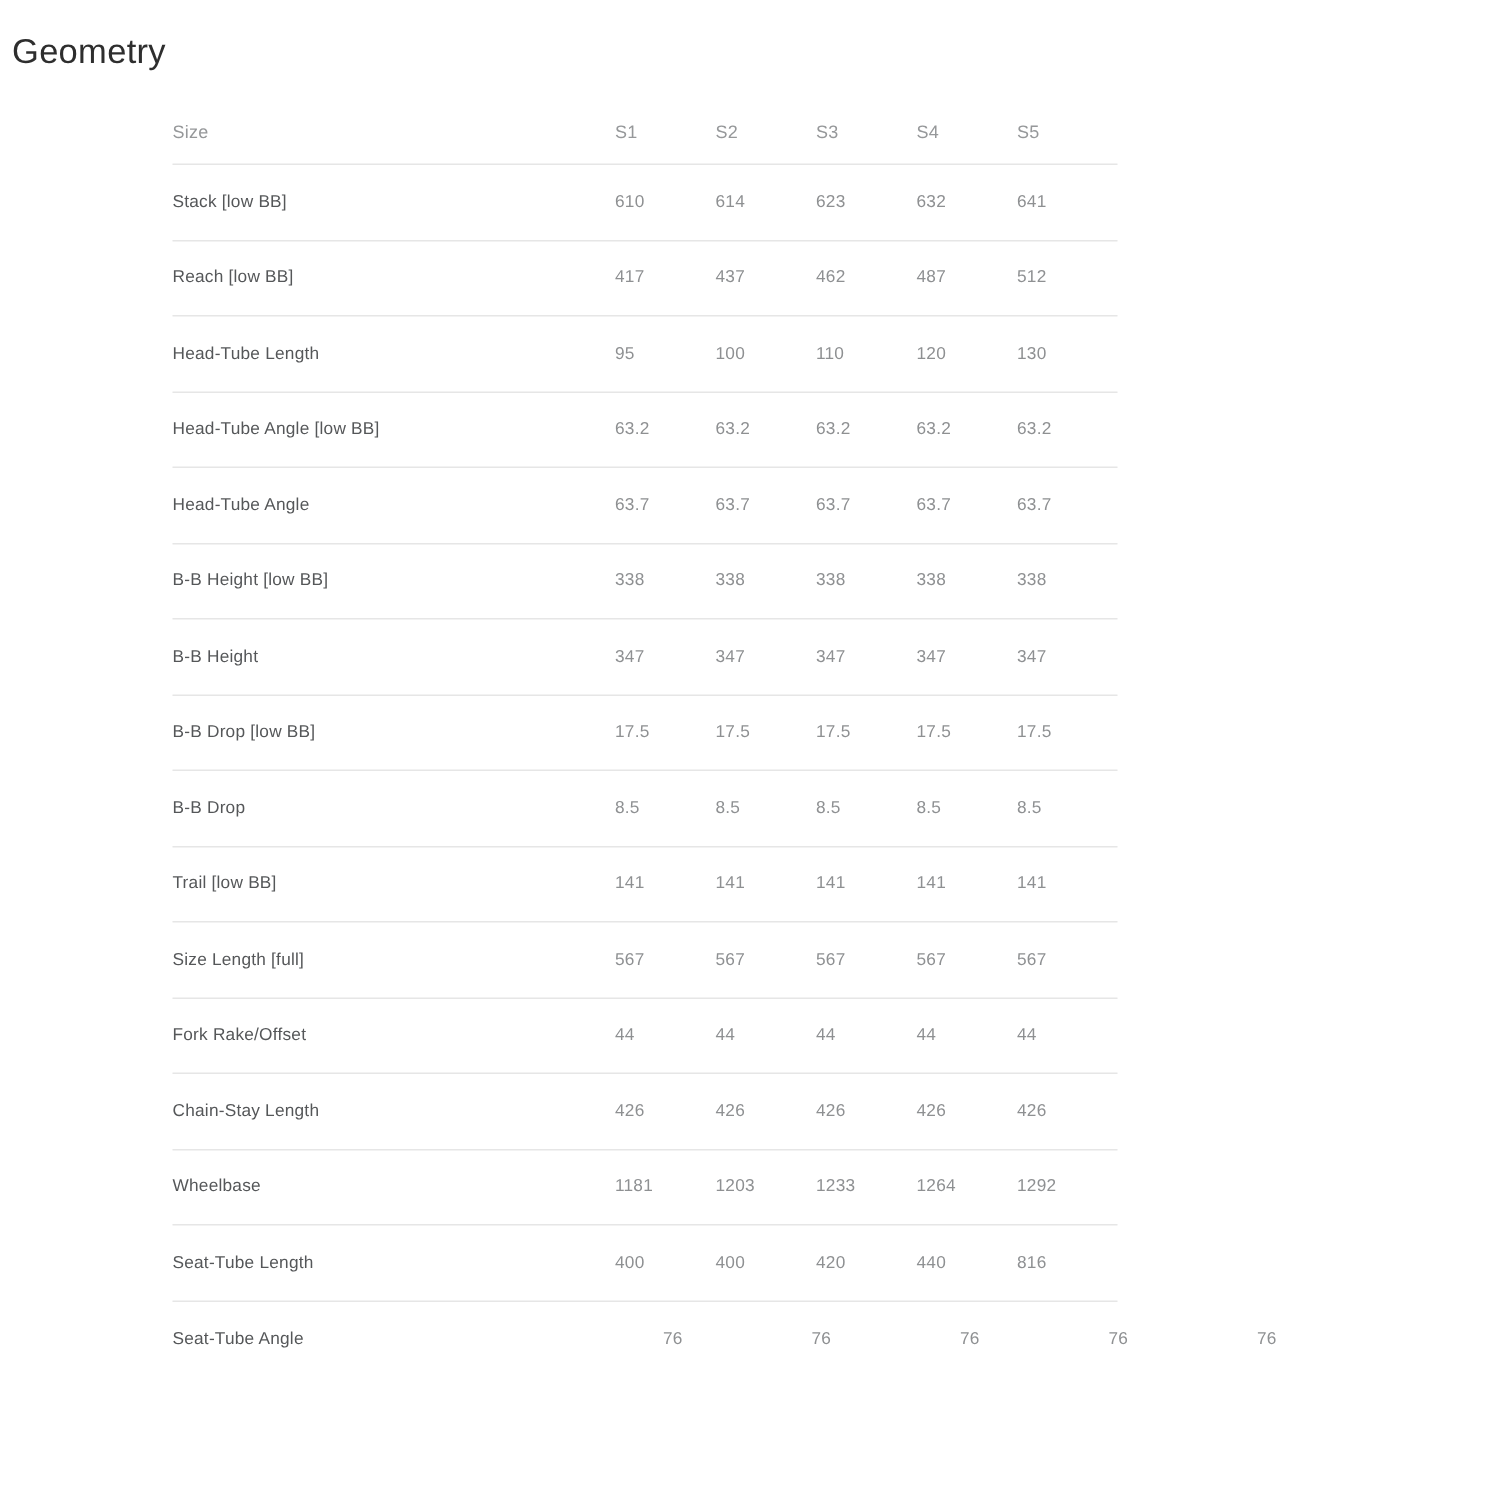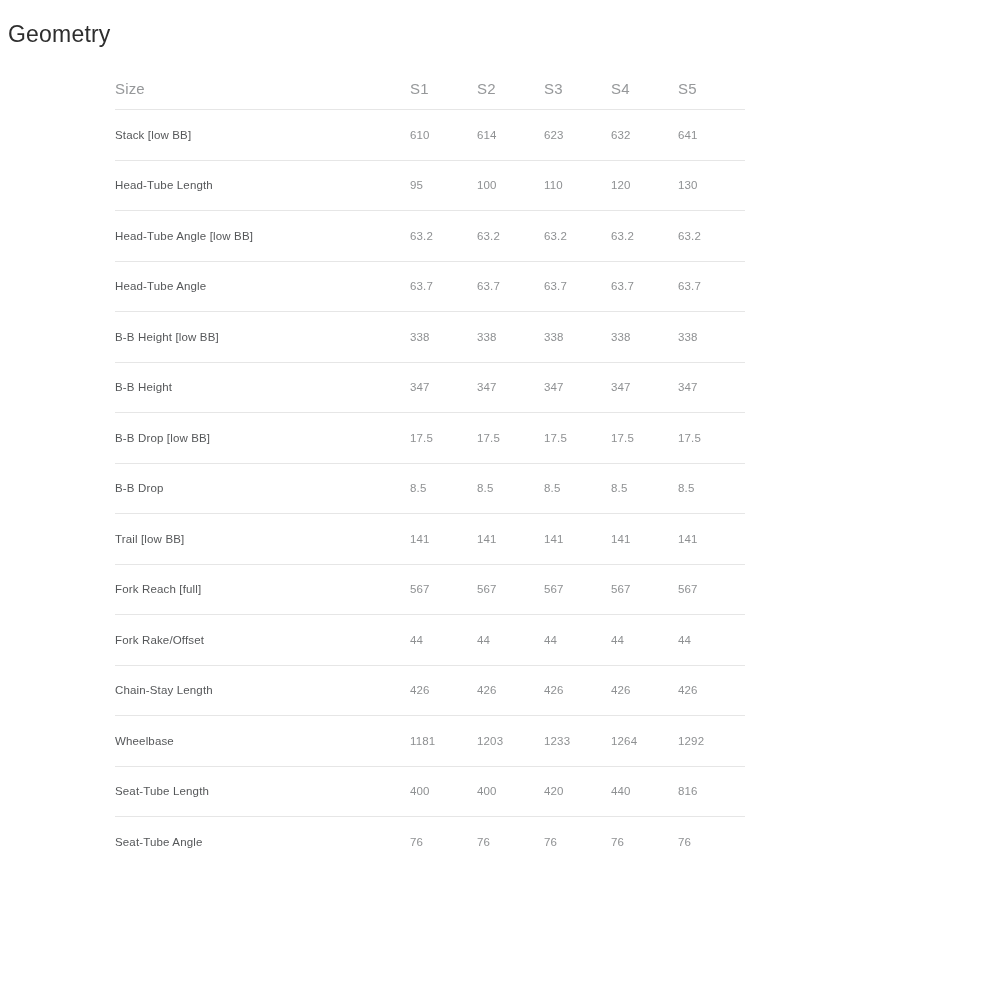--- a/index.html
+++ b/index.html
@@ -30,40 +30,41 @@
     display: flex;
     align-items: center;
     height: 50.5px;
     border-bottom: 1px solid #e6e6e6;
   }
   .row.header {
     height: 43px;
   }
   .row:last-child {
     border-bottom: none;
+    gap: 32px;
   }
   .cell {
     font-size: 11.5px;
     letter-spacing: 0.15px;
     white-space: nowrap;
     overflow: visible;
   }
   .cell.label {
     width: 295px;
     flex: 0 0 295px;
     color: #555759;
   }
   .cell.val {
     width: 67px;
     flex: 0 0 67px;
     color: #8e9092;
   }
   .row.header .cell {
     color: #96989a;
-    font-size: 15px;
+    font-size: 12px;
   }
 </style>
 </head>
 <body>
 
 <div class="page-title">Geometry</div>
 
 <div class="geo-table">
   <div class="row header" id="header-row">
       <div class="cell label">Size</div>
@@ -76,20 +77,28 @@
 
 <div class="row">
       <div class="cell label">Stack [low BB]</div>
       <div class="cell val">610</div>
       <div class="cell val">614</div>
       <div class="cell val">623</div>
       <div class="cell val">632</div>
       <div class="cell val">641</div>
     </div>
     <div class="row">
+      <div class="cell label">Reach [low BB]</div>
+      <div class="cell val">417</div>
+      <div class="cell val">437</div>
+      <div class="cell val">462</div>
+      <div class="cell val">487</div>
+      <div class="cell val">512</div>
+    </div>
+    <div class="row">
       <div class="cell label">Head-Tube Length</div>
       <div class="cell val">95</div>
       <div class="cell val">100</div>
       <div class="cell val">110</div>
       <div class="cell val">120</div>
       <div class="cell val">130</div>
     </div>
     <div class="row">
       <div class="cell label">Head-Tube Angle [low BB]</div>
       <div class="cell val">63.2</div>
@@ -140,21 +149,21 @@
     </div>
     <div class="row">
       <div class="cell label">Trail [low BB]</div>
       <div class="cell val">141</div>
       <div class="cell val">141</div>
       <div class="cell val">141</div>
       <div class="cell val">141</div>
       <div class="cell val">141</div>
     </div>
     <div class="row">
-      <div class="cell label">Fork Reach [full]</div>
+      <div class="cell label">Size Length [full]</div>
       <div class="cell val">567</div>
       <div class="cell val">567</div>
       <div class="cell val">567</div>
       <div class="cell val">567</div>
       <div class="cell val">567</div>
     </div>
     <div class="row">
       <div class="cell label">Fork Rake/Offset</div>
       <div class="cell val">44</div>
       <div class="cell val">44</div>

